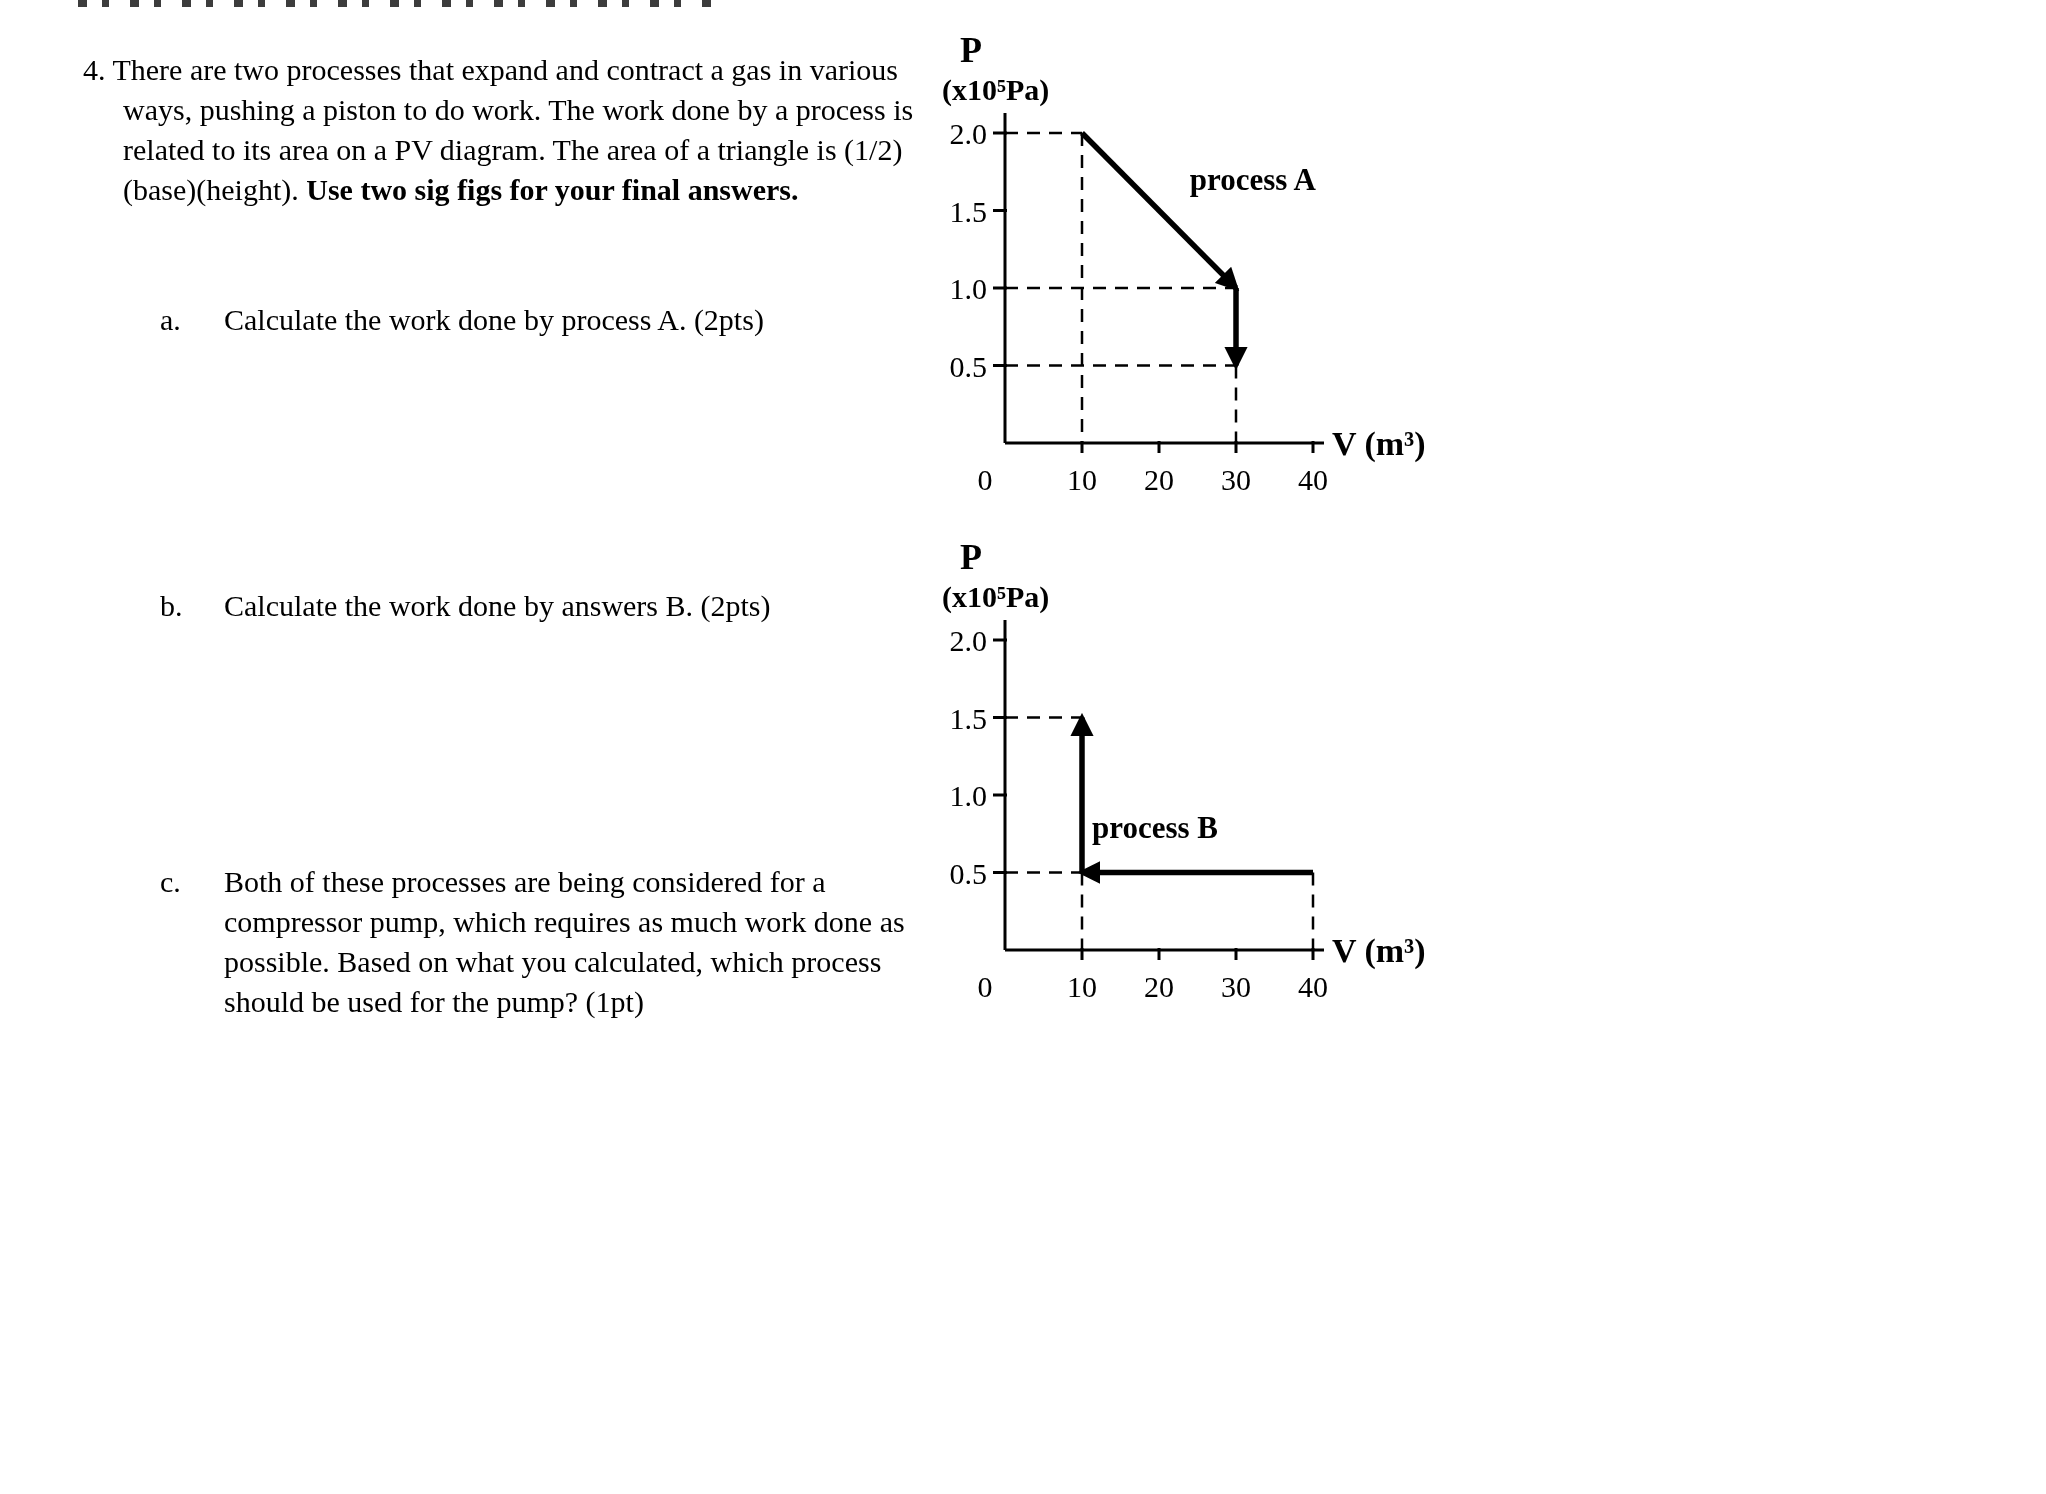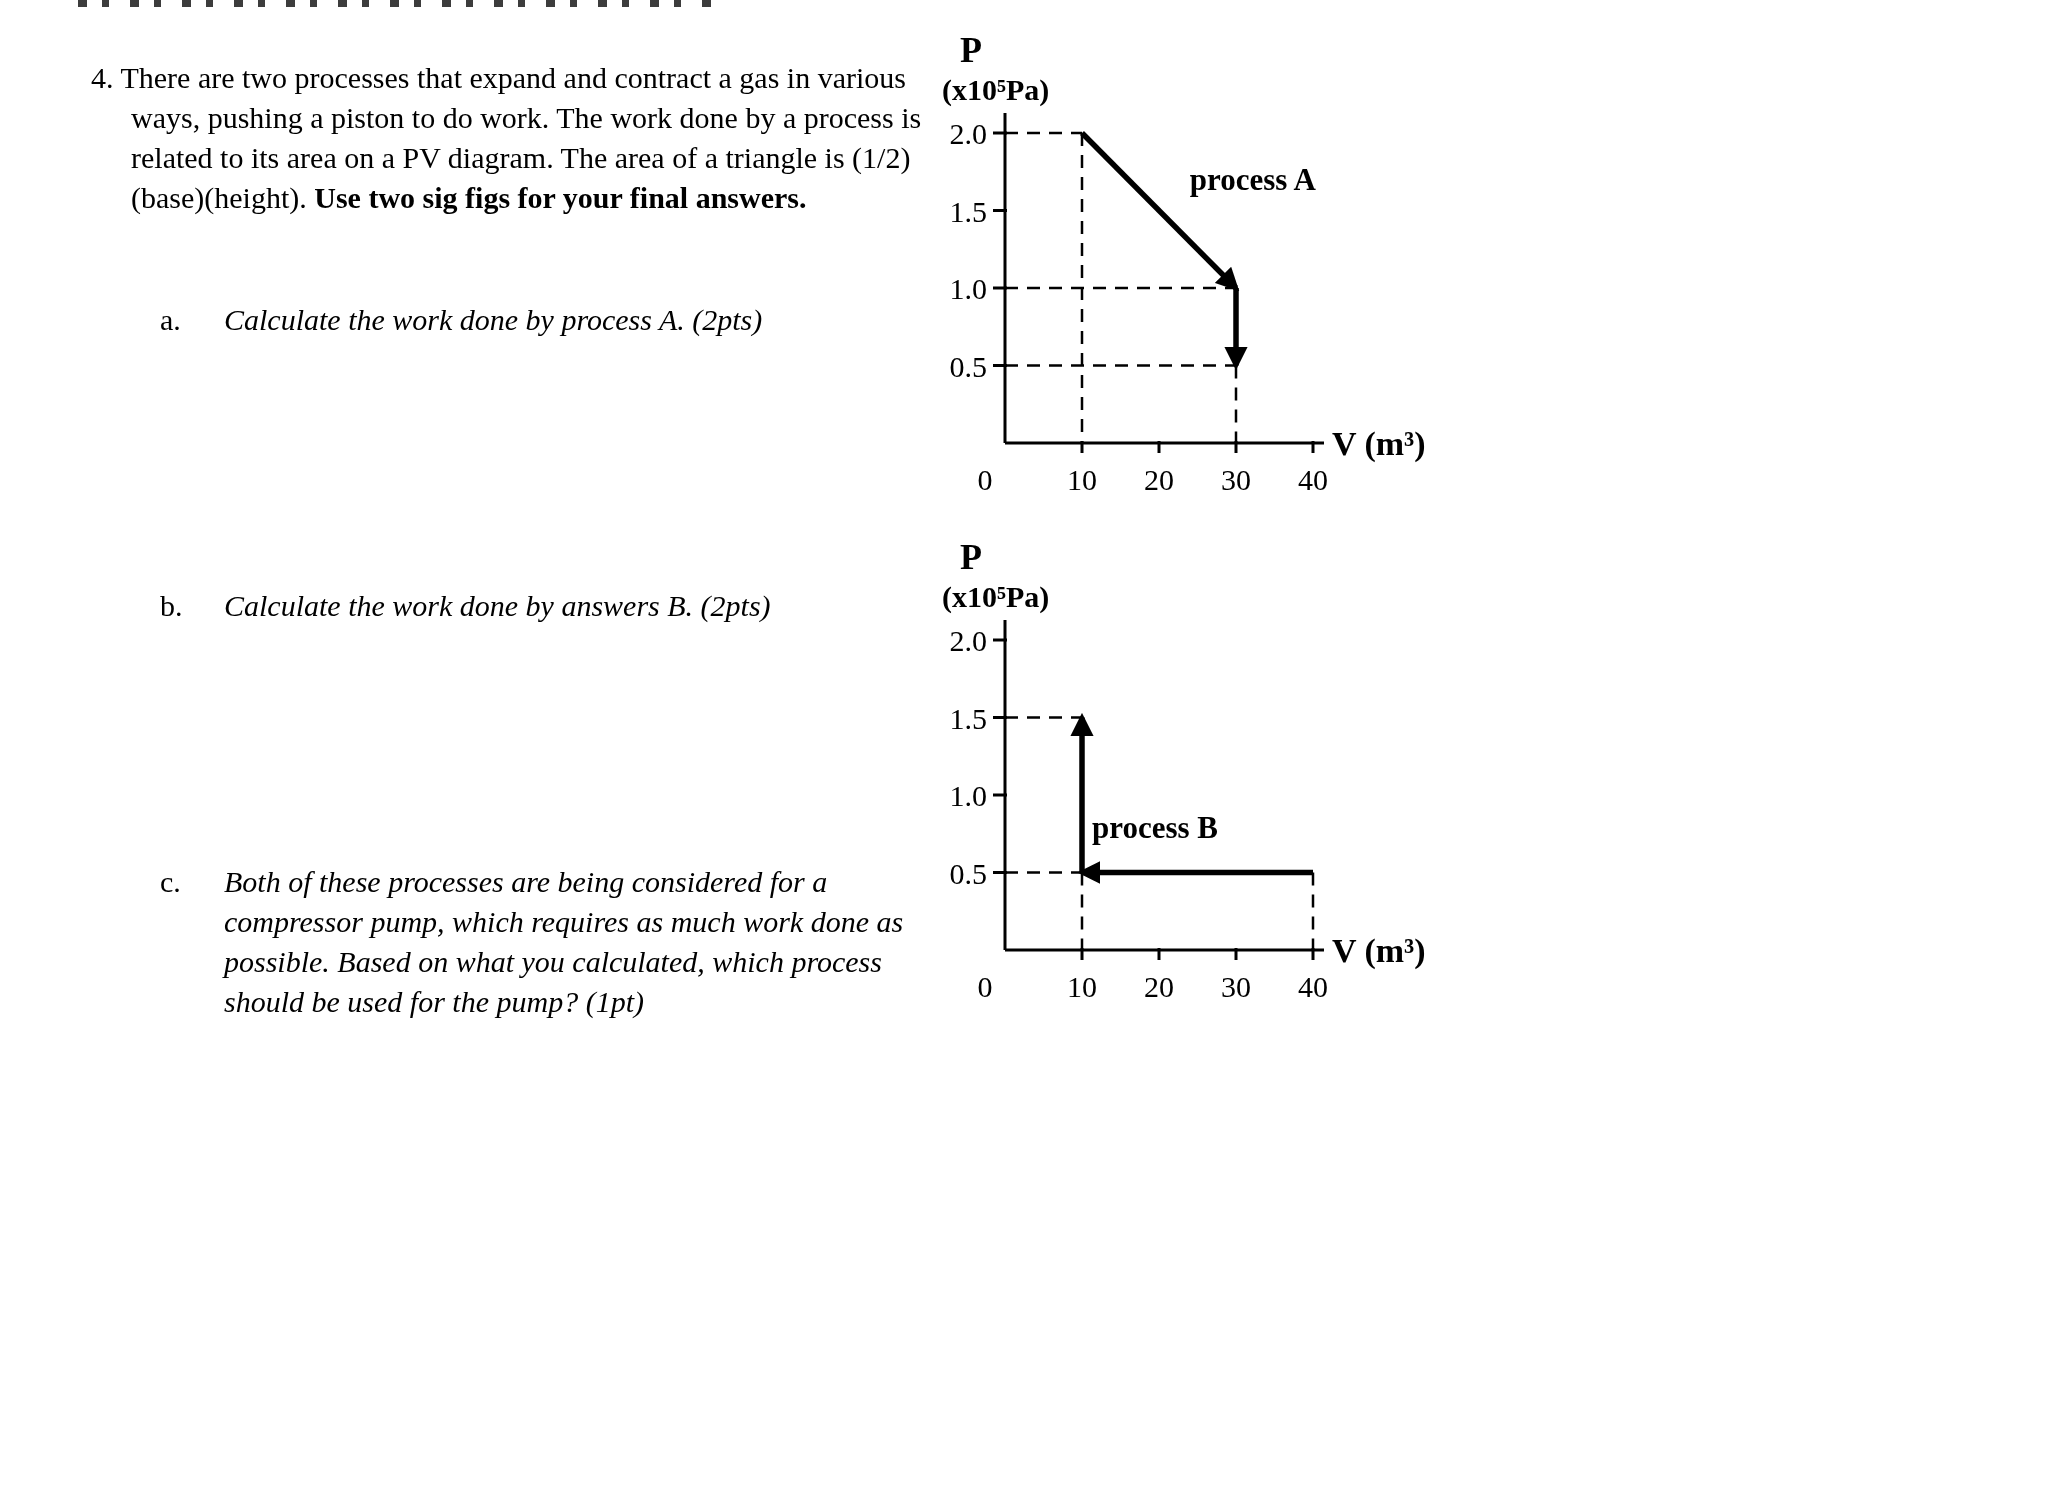--- a/index.html
+++ b/index.html
@@ -18,34 +18,34 @@
     width:640px;height:7px;
     background:repeating-linear-gradient(90deg,#1a1a1a 0 9px,transparent 9px 24px,#1a1a1a 24px 31px,transparent 31px 52px);
     opacity:.85;
   }
   .intro{
     position:absolute;
     top:42px;left:75px;
     width:840px;
     font-size:30px;
     line-height:40px;
-    margin:16px;
+    margin:8px;
     padding-left:40px;
     text-indent:-40px;
   }
   .intro b{font-weight:bold;}
   .part{
     position:absolute;
     left:160px;
     display:flex;
     font-size:30px;
     line-height:40px;
   }
   .part .plabel{width:64px;flex:none;}
-  .part .ptext{width:710px;font-style:italic;}
+  .part .ptext{width:710px;}
   .part-a{top:300px;}
   .part-b{top:586px;}
   .part-c{top:862px;}
   .chart{position:absolute;left:930px;}
   .chart-a{top:18px;}
   .chart-b{top:525px;}
   svg text{font-family:"Liberation Serif","DejaVu Serif",serif;fill:#000;}
 </style>
 </head>
 <body>

